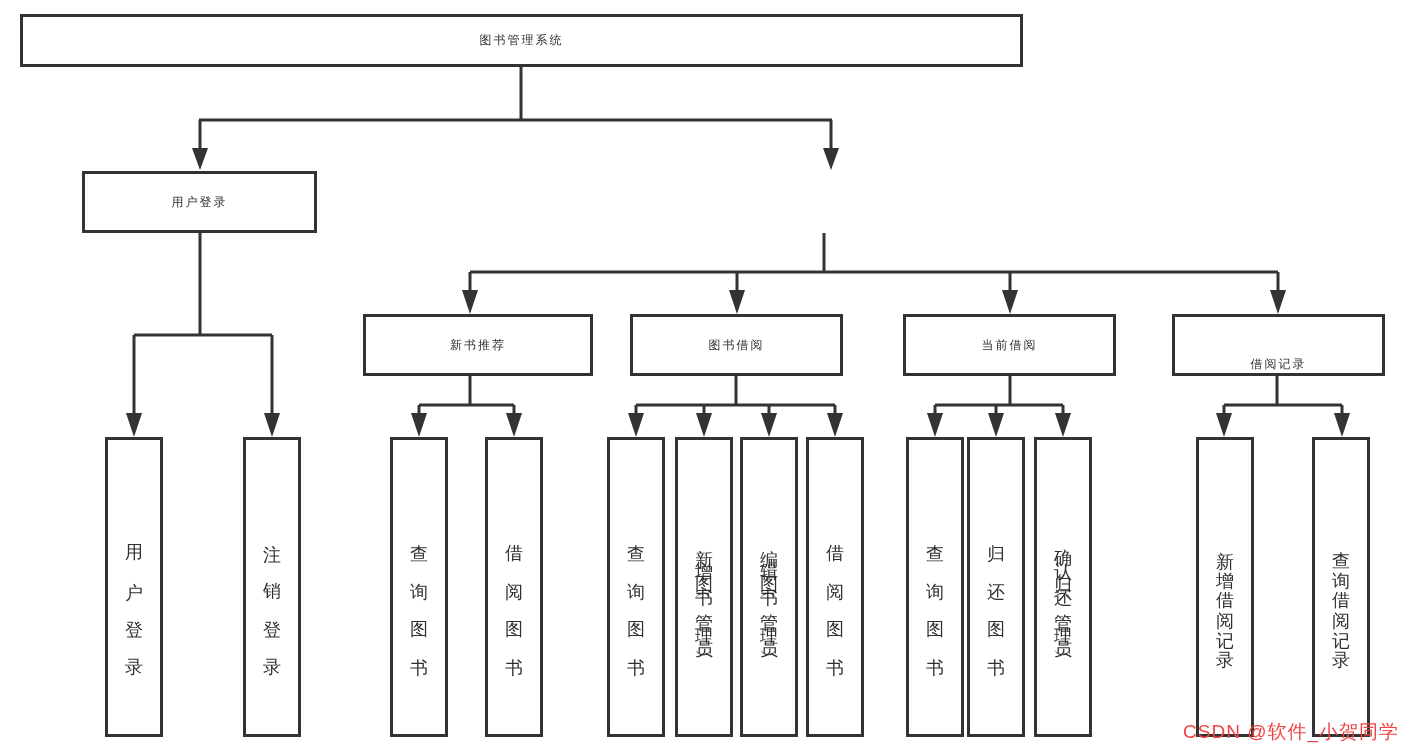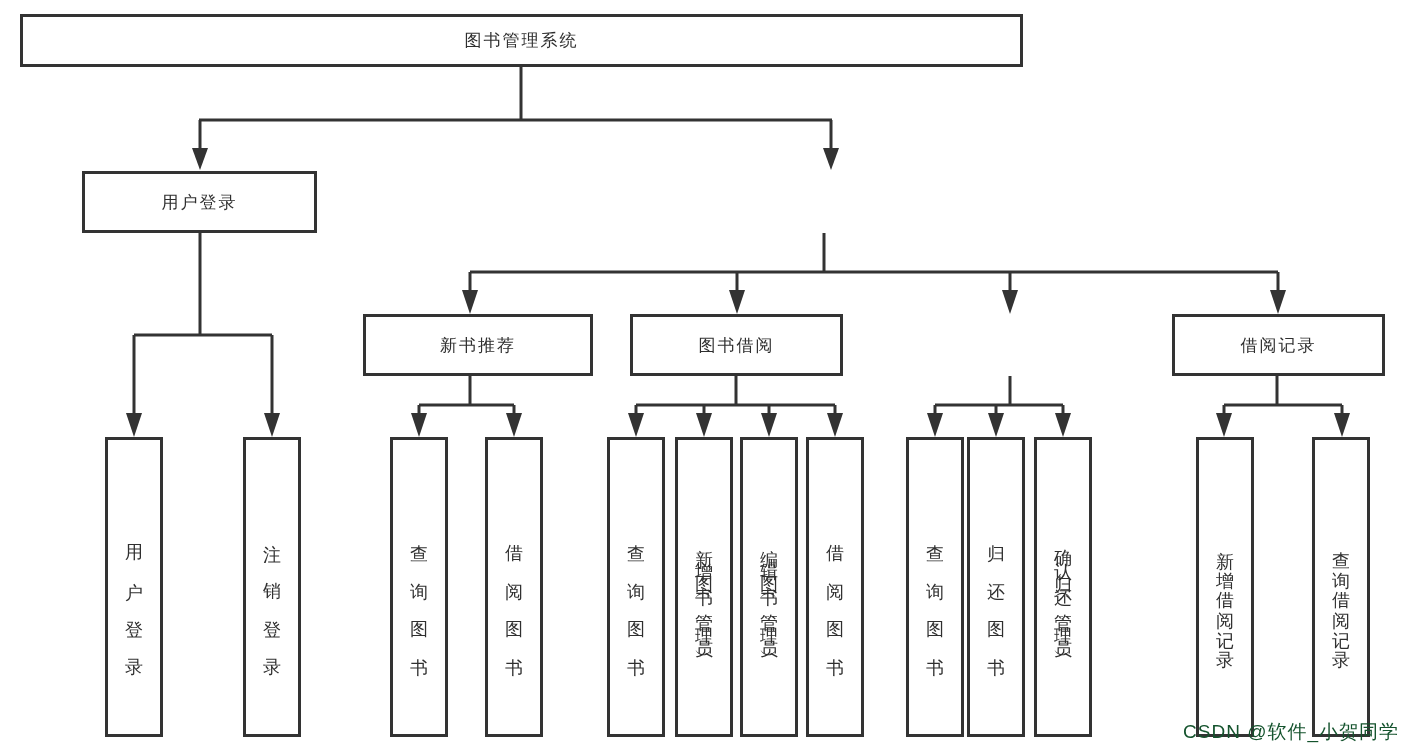--- a/index.html
+++ b/index.html
@@ -19,21 +19,21 @@
   #connectors line { stroke: #333333; stroke-width: 3; }
   #connectors polygon { fill: #333333; }
   .hbox {
     position: absolute;
     box-sizing: border-box;
     border: 3px solid #333333;
     background: #ffffff;
     display: flex;
     align-items: center;
     justify-content: center;
-    font-size: 17px;
+    font-size: 12px;
     color: #2f2f2f;
     letter-spacing: 2px;
     z-index: 2;
   }
   .vbox {
     position: absolute;
     box-sizing: border-box;
     border: 3px solid #333333;
     background: #ffffff;
     display: flex;
@@ -47,21 +47,21 @@
     font-size: 18px;
     line-height: 1;
     color: #2f2f2f;
     white-space: nowrap;
   }
   .watermark {
     position: absolute;
     right: 6px;
     bottom: 2px;
     font-size: 19px;
-    color: #14532d;
+    color: #ef4444;
     letter-spacing: 1px;
     z-index: 3;
   }
 </style>
 </head>
 <body>
 
 <div id="canvas">
 
   <svg id="connectors" viewBox="0 0 1405 747">
@@ -140,21 +140,24 @@
   <div class="vbox" style="left:243px; top:437px; width:58px; height:300px;">
     <span class="vtext" style="letter-spacing: 38px; margin-bottom: -38px;">注销登录</span>
   </div>
 
   <div class="hbox" style="left:363px; top:314px; width:230px; height:62px;">
     <span>新书推荐</span>
   </div>
   <div class="hbox" style="left:630px; top:314px; width:213px; height:62px;">
     <span>图书借阅</span>
   </div>
-  <div class="hbox" style="left:1172px; top:314px; width:213px; height:62px;">
+  <div class="hbox" style="left:903px; top:314px; width:213px; height:62px;">
+    <span>当前借阅</span>
+  </div>
+  <div class="hbox" style="left:1172px; top:314px; width:213px; height:62px;align-items:flex-end;">
     <span>借阅记录</span>
   </div>
 
   <div class="vbox" style="left:390px; top:437px; width:58px; height:300px;">
     <span class="vtext" style="letter-spacing: 38px; margin-bottom: -38px;">查询图书</span>
   </div>
   <div class="vbox" style="left:485px; top:437px; width:58px; height:300px;">
     <span class="vtext" style="letter-spacing: 38px; margin-bottom: -38px;">借阅图书</span>
   </div>
 

